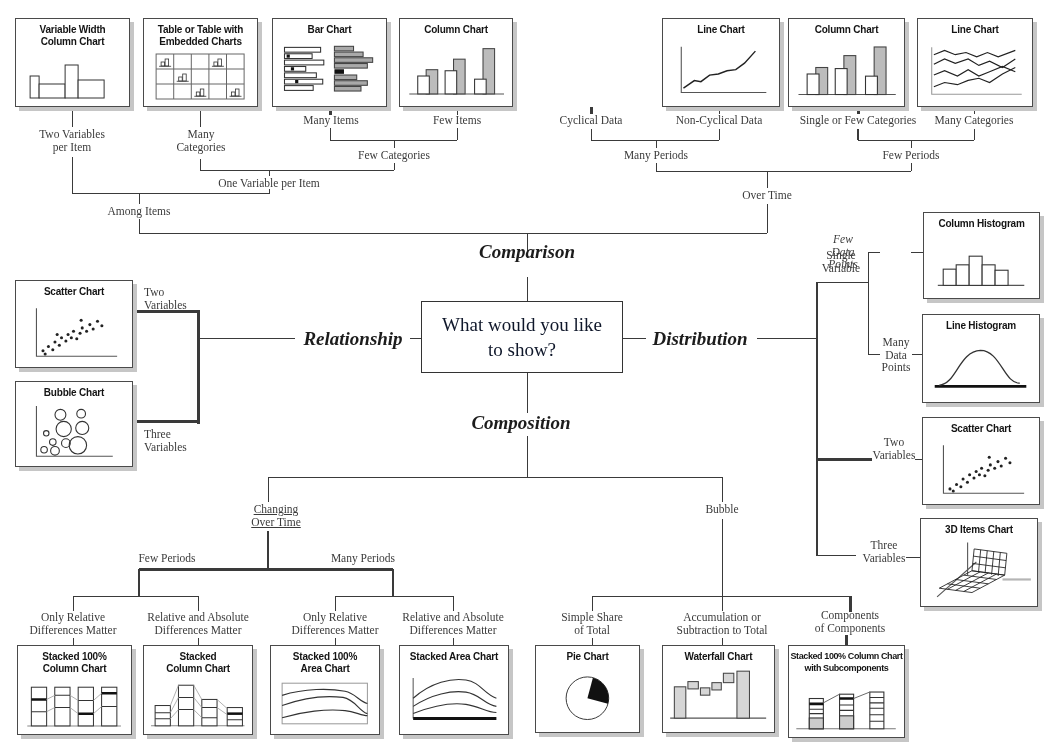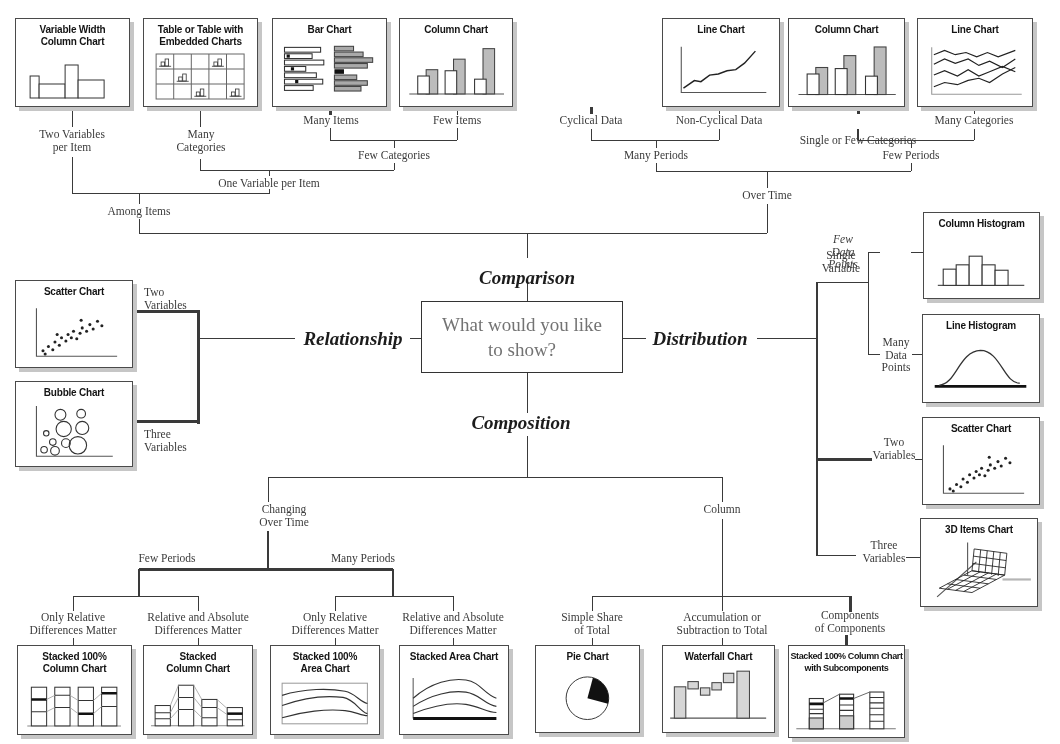--- a/index.html
+++ b/index.html
@@ -12,21 +12,21 @@
        letter-spacing:-0.2px;text-align:center;margin-top:5px;white-space:pre-line;color:#141414;}
   .box .title.small{font-size:9px;letter-spacing:-0.4px;}
   .box svg{flex:1;width:94%;margin:1px 0 2px;}
   .lbl{position:absolute;transform:translateX(-50%);text-align:center;font-size:11.5px;line-height:12.5px;
        white-space:pre-line;color:#3b3b3b;z-index:3;}
   .lbl.left{transform:none;text-align:left;}
   .branch{position:absolute;transform:translateX(-50%);font-family:"Liberation Serif",serif;
        font-style:italic;font-weight:bold;font-size:19px;line-height:19px;color:#1c1c1c;z-index:3;white-space:nowrap;}
   #qbox{position:absolute;left:421px;top:301px;width:202px;height:72px;border:1px solid #333;background:#fff;
        display:flex;align-items:center;justify-content:center;text-align:center;
-       font-size:19px;line-height:25px;color:#737373;z-index:3;padding:0 18px;box-sizing:border-box;}
+       font-size:19px;line-height:25px;color:#0f172a;z-index:3;padding:0 18px;box-sizing:border-box;}
 </style>
 </head>
 <body>
 
 <div id="canvas">
   <div id="lines">
       <div class="line" style="left: 72px; top: 107px; width: 1px; height: 20px;"></div>
       <div class="line" style="left: 72px; top: 157px; width: 1px; height: 36px;"></div>
       <div class="line" style="left: 200px; top: 107px; width: 1px; height: 20px;"></div>
       <div class="line" style="left: 200px; top: 159px; width: 1px; height: 11px;"></div>
@@ -105,60 +105,60 @@
       <div class="line" style="left: 73px; top: 638px; width: 1px; height: 7px;"></div>
       <div class="line" style="left: 198px; top: 638px; width: 1px; height: 7px;"></div>
       <div class="line" style="left: 335px; top: 638px; width: 1px; height: 7px;"></div>
       <div class="line" style="left: 453px; top: 638px; width: 1px; height: 7px;"></div>
       <div class="line" style="left: 592px; top: 638px; width: 1px; height: 7px;"></div>
       <div class="line" style="left: 722px; top: 638px; width: 1px; height: 7px;"></div>
       <div class="line" style="left: 845px; top: 635px; width: 3px; height: 10px;"></div>
     </div>
 
   <div id="qbox">What would you like to show?</div>
-  <div class="branch" style="left:527px;top:268px;">Comparison</div>
+  <div class="branch" style="left:527px;top:242px;">Comparison</div>
   <div class="branch" style="left:353px;top:329px;">Relationship</div>
   <div class="branch" style="left:700px;top:329px;">Distribution</div>
   <div class="branch" style="left:521px;top:413px;">Composition</div>
 
   <div class="lbl" style="left:72px;top:128px;">Two Variables
 per Item</div>
   <div class="lbl" style="left:201px;top:128px;">Many
 Categories</div>
   <div class="lbl" style="left:331px;top:114px;">Many Items</div>
   <div class="lbl" style="left:457px;top:114px;">Few Items</div>
   <div class="lbl" style="left:394px;top:149px;">Few Categories</div>
   <div class="lbl" style="left:269px;top:177px;">One Variable per Item</div>
   <div class="lbl" style="left:139px;top:205px;font-family:Liberation Serif, serif;">Among Items</div>
   <div class="lbl" style="left:591px;top:114px;">Cyclical Data</div>
   <div class="lbl" style="left:719px;top:114px;">Non-Cyclical Data</div>
   <div class="lbl" style="left:656px;top:149px;">Many Periods</div>
-  <div class="lbl" style="left:858px;top:114px;margin-top:20px;">Single or Few Categories</div>
+  <div class="lbl" style="left:858px;top:114px;">Single or Few Categories</div>
   <div class="lbl" style="left:974px;top:114px;">Many Categories</div>
   <div class="lbl" style="left:911px;top:149px;">Few Periods</div>
   <div class="lbl" style="left:767px;top:189px;">Over Time</div>
   <div class="lbl left" style="left:144px;top:286px;">Two
 Variables</div>
   <div class="lbl left" style="left:144px;top:428px;">Three
 Variables</div>
   <div class="lbl" style="left:841px;top:249px;">Single
 Variable</div>
   <div class="lbl" style="left:843px;top:233px;font-style:italic;">Few
 Data
 Points</div>
   <div class="lbl" style="left:896px;top:336px;">Many
 Data
 Points</div>
   <div class="lbl" style="left:894px;top:436px;">Two
 Variables</div>
   <div class="lbl" style="left:884px;top:539px;">Three
 Variables</div>
-  <div class="lbl" style="left:284px;top:503px;">Changing
+  <div class="lbl" style="left:276px;top:503px;text-decoration:underline;">Changing
 Over Time</div>
-  <div class="lbl" style="left:722px;top:503px;">Column</div>
+  <div class="lbl" style="left:722px;top:503px;">Bubble</div>
   <div class="lbl" style="left:167px;top:552px;">Few Periods</div>
   <div class="lbl" style="left:363px;top:552px;">Many Periods</div>
   <div class="lbl" style="left:73px;top:611px;">Only Relative
 Differences Matter</div>
   <div class="lbl" style="left:198px;top:611px;">Relative and Absolute
 Differences Matter</div>
   <div class="lbl" style="left:335px;top:611px;">Only Relative
 Differences Matter</div>
   <div class="lbl" style="left:453px;top:611px;">Relative and Absolute
 Differences Matter</div>

